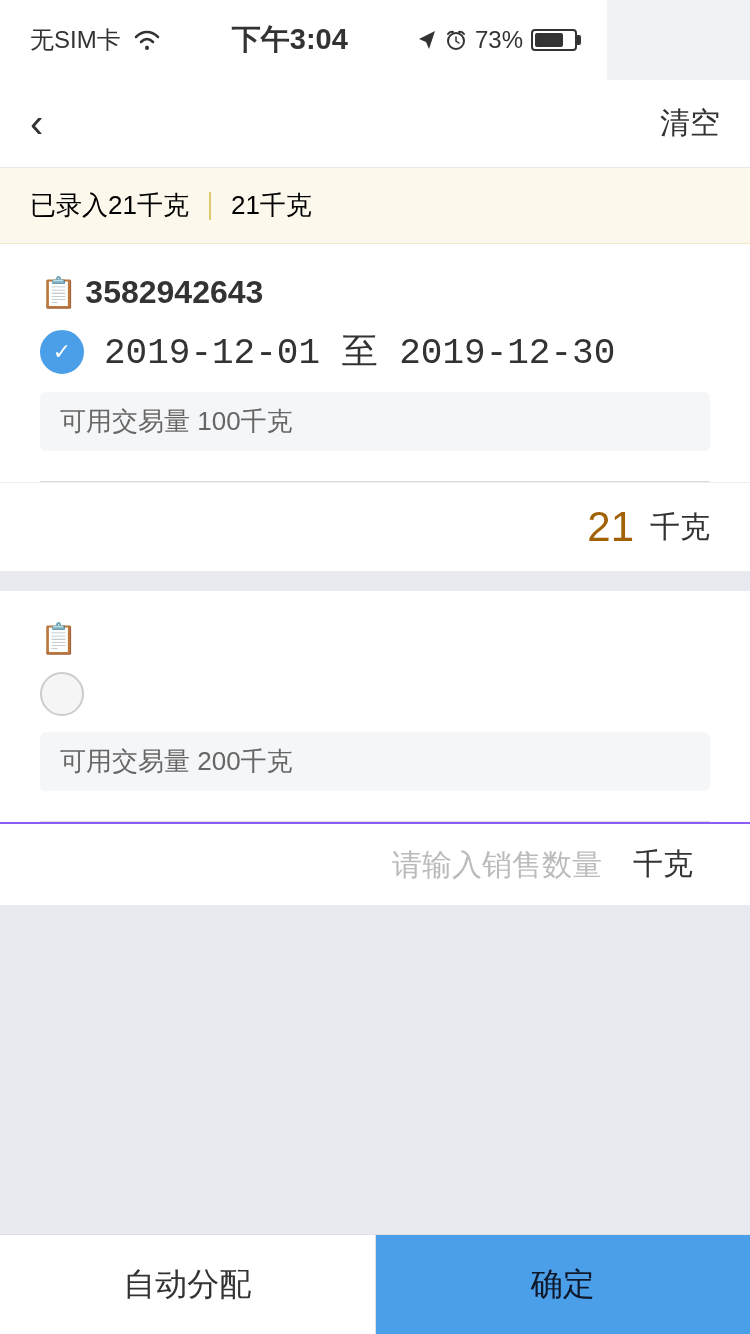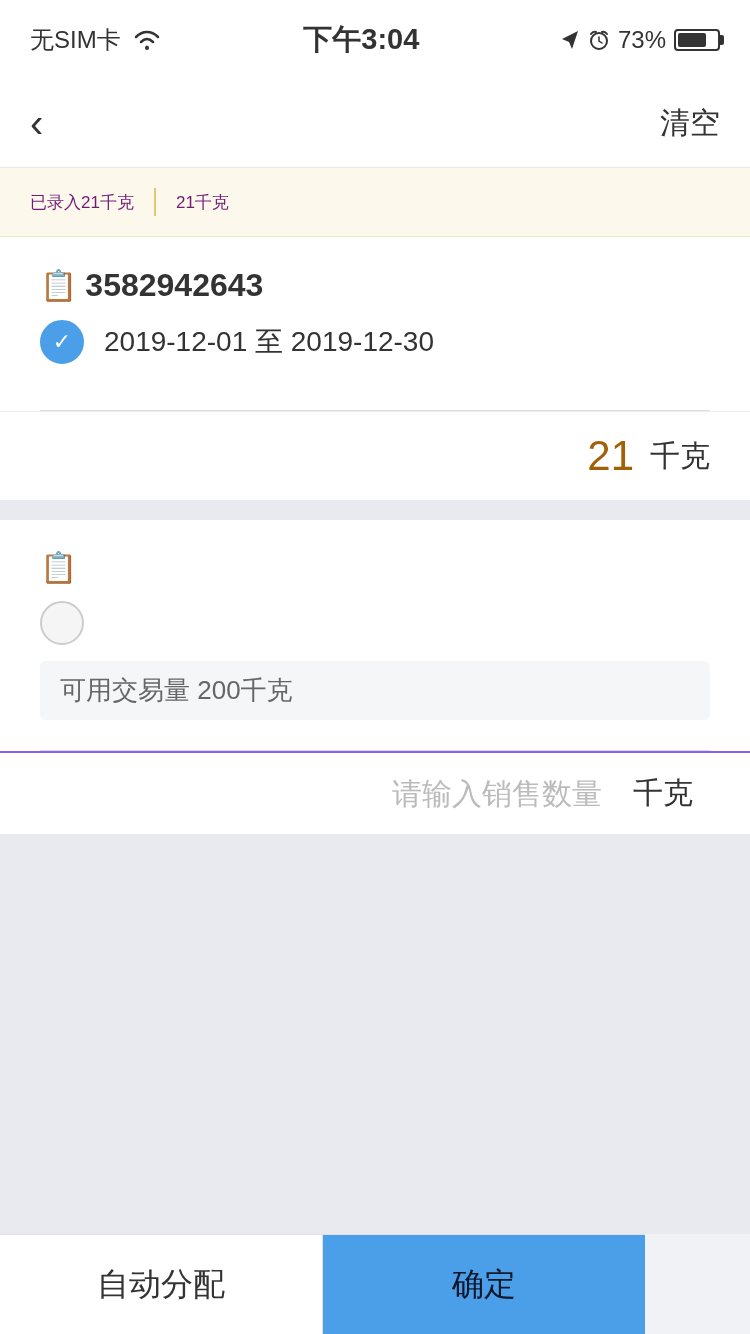--- a/index.html
+++ b/index.html
@@ -8,21 +8,21 @@
       width: 750px;
       min-height: 1334px;
       font-family: -apple-system, "PingFang SC", "Helvetica Neue", Arial, sans-serif;
       background: #f0f2f5;
       font-size: 28px;
       color: #333;
     }
 
     
     .status-bar {
-      width: 750px;
+      width: 607px;
       height: 80px;
       background: #fff;
       display: flex;
       align-items: center;
       justify-content: space-between;
       padding: 0 30px;
       font-size: 26px;
       font-weight: 500;
     }
     .status-left {
@@ -103,22 +103,22 @@
     .info-banner {
       width: 750px;
       background: #fdf8ec;
       padding: 20px 30px;
       display: flex;
       align-items: center;
       gap: 20px;
       border-bottom: 1px solid #f0e8c8;
     }
     .info-item {
-      font-size: 17px;
-      color: #701a75;
+      font-size: 26px;
+      color: #000000;
     }
     .info-divider {
       width: 2px;
       height: 28px;
       background: #e0c870;
     }
 
     
     .card {
       background: #fff;
@@ -163,22 +163,23 @@
     }
     .radio-circle.selected {
       background: #4a9fe8;
       border-color: #4a9fe8;
     }
     .radio-check {
       color: #fff;
       font-size: 22px;
     }
     .batch-date {
-      font-size: 28px;
-      color: #333;
+      font-size: 36px;
+      color: #333;
+      font-family: Liberation Mono, monospace;
     }
     .available-label {
       background: #f5f6f8;
       border-radius: 6px;
       padding: 12px 20px;
       font-size: 26px;
       color: #666;
       margin-bottom: 0;
     }
 
@@ -243,21 +244,21 @@
     .gray-area {
       background: #e8eaf0;
       flex: 1;
       min-height: 400px;
     }
 
     
     .bottom-bar {
       position: fixed;
       bottom: 0;
-      width: 645px;
+      width: 750px;
       height: 100px;
       display: flex;
       background: #fff;
       border-top: 1px solid #e0e0e0;
     }
     .bottom-auto {
       flex: 1;
       display: flex;
       align-items: center;
       justify-content: center;
@@ -334,20 +335,21 @@
         <span class="batch-id">3582942643</span>
       </div>
 
       <div class="batch-date-row">
         <div class="radio-circle selected">
           <span class="radio-check">✓</span>
         </div>
         <span class="batch-date">2019-12-01 至 2019-12-30</span>
       </div>
 
+      <div class="available-label">可用交易量 100千克</div>
     </div>
 
     <div class="divider-line"></div>
 
     <div class="qty-row">
       <span class="qty-value">21</span>
       <span class="qty-unit">千克</span>
     </div>
   </div>
 

